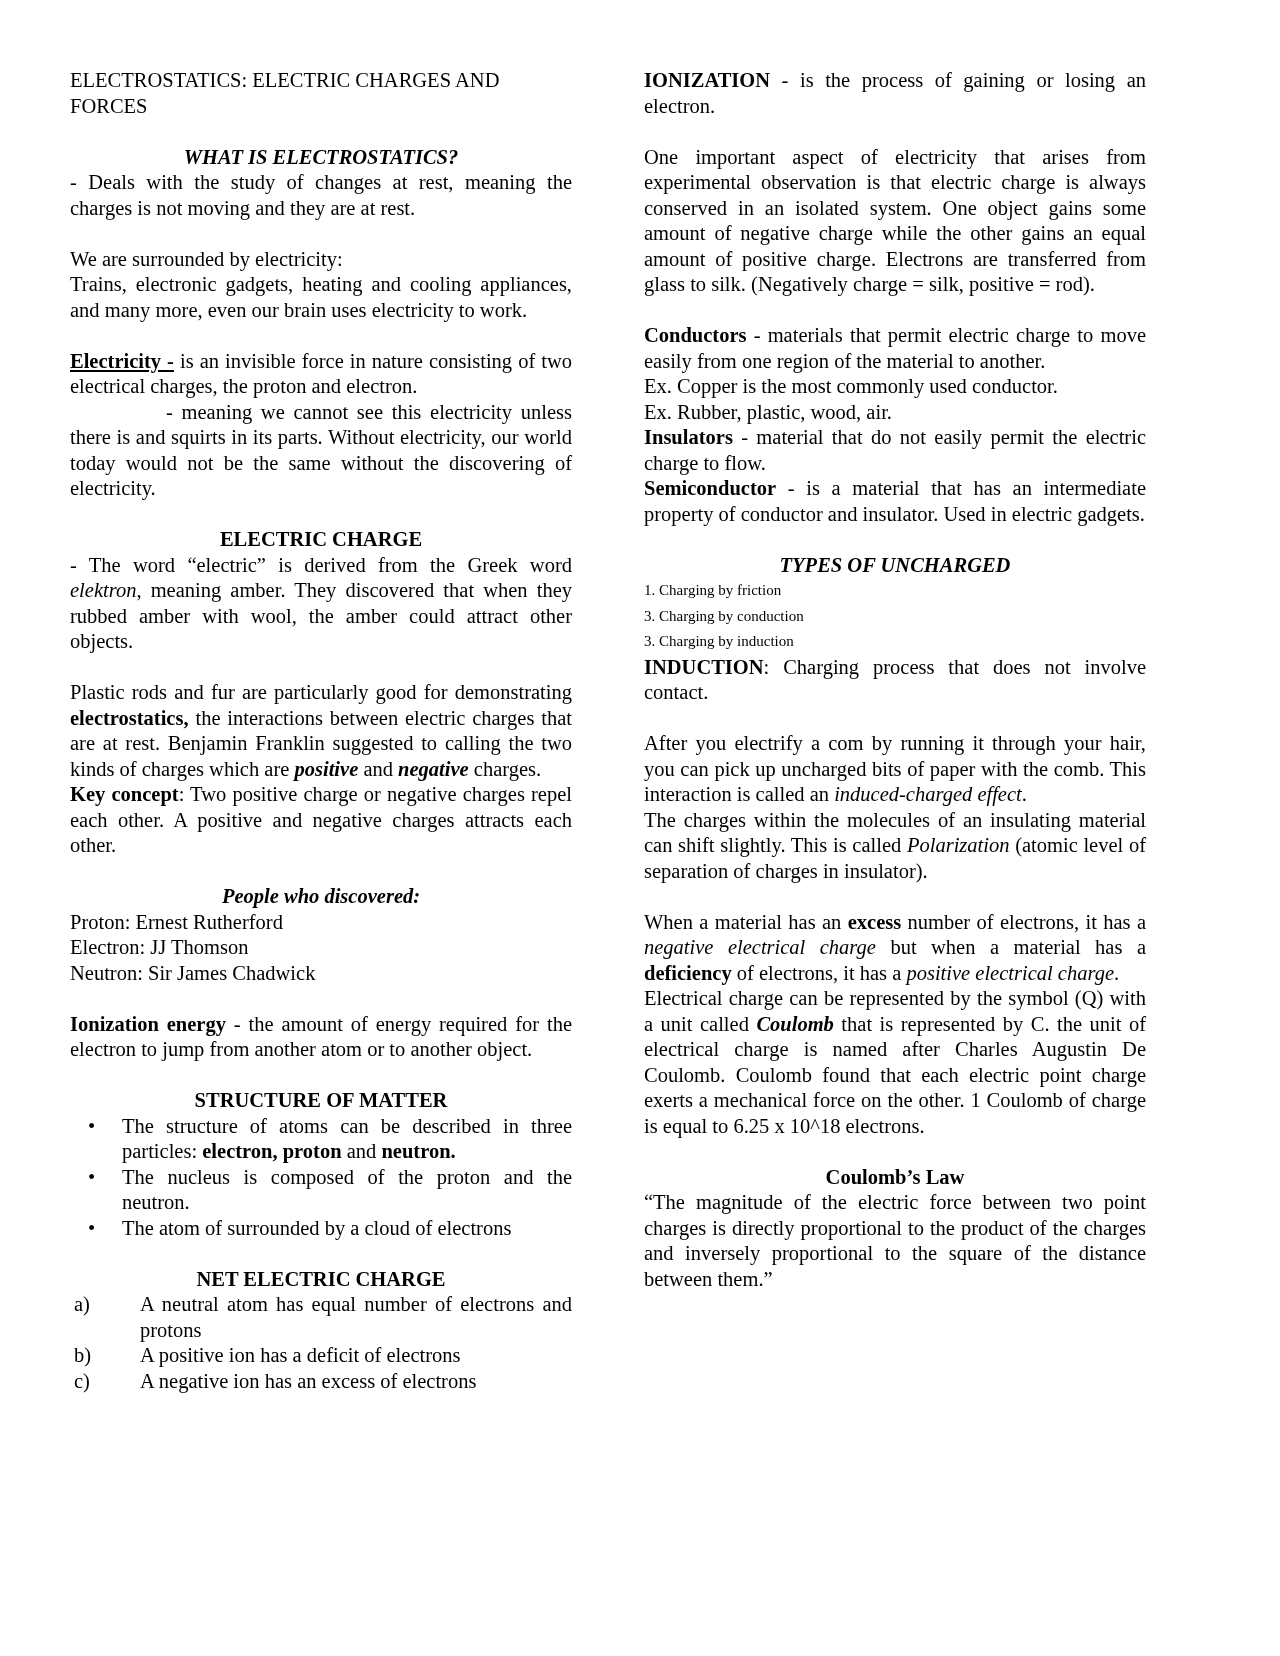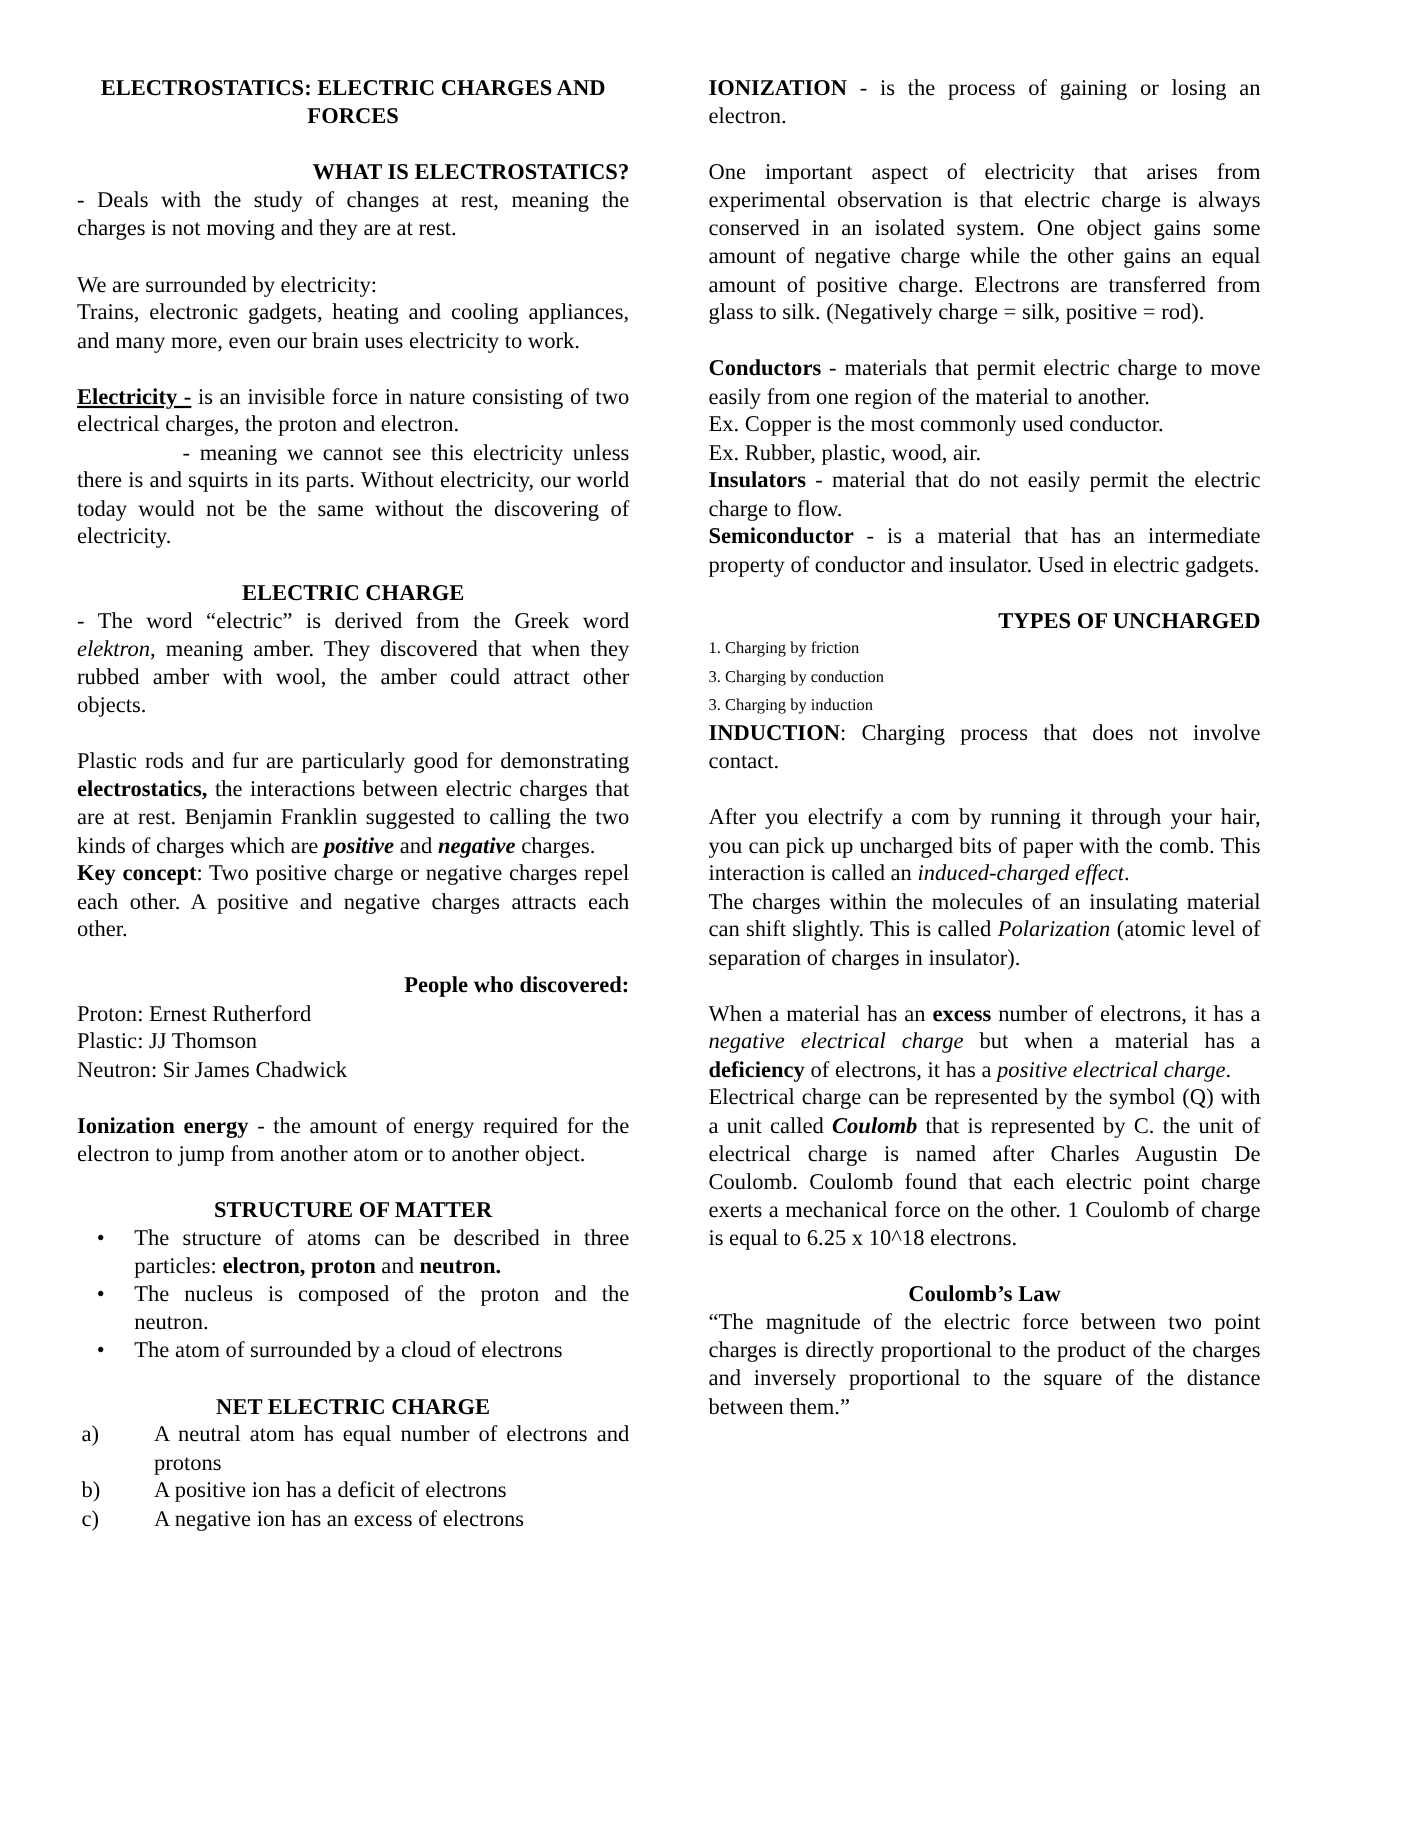--- a/index.html
+++ b/index.html
@@ -31,30 +31,30 @@
     flex: 0 0 502px;
   }
   p, div.blk {
     margin: 0;
     font-size: 20.5px;
     line-height: 25.5px;
     text-align: justify;
     text-justify: inter-word;
   }
   .title {
-    font-weight: bold;
-    text-align: center;
+    font-weight: normal;
     font-size: 20.5px;
     line-height: 25.5px;
   }
   .head {
     font-weight: bold;
     font-size: 20.5px;
     line-height: 25.5px;
-    text-align: right;
+    text-align: center;
+    font-style: italic;
   }
   .centerhead {
     font-weight: bold;
     font-size: 20.5px;
     line-height: 25.5px;
     text-align: center;
   }
   .spacer {
     height: 25.5px;
   }
@@ -139,21 +139,21 @@
 
       <div class="spacer"></div>
 
       <p><span>Plastic rods and fur are particularly good for demonstrating </span><b>electrostatics,</b><span> the interactions between electric charges that are at rest. Benjamin Franklin suggested to calling the two kinds of charges which are </span><b class="i">positive</b><span> and </span><b class="i">negative</b><span> charges.</span></p>
       <p><b> Key concept</b><span>: Two positive charge or negative charges repel each other. A positive and negative charges attracts each other.</span></p>
 
       <div class="spacer"></div>
 
       <div class="head">People who discovered:</div>
       <p>Proton: Ernest Rutherford</p>
-      <p>Plastic: JJ Thomson</p>
+      <p>Electron: JJ Thomson</p>
       <p>Neutron: Sir James Chadwick</p>
 
       <div class="spacer"></div>
 
       <p><b>Ionization energy</b><span> - the amount of energy required for the electron to jump from another atom or to another object.</span></p>
 
       <div class="spacer"></div>
 
       <div class="centerhead">STRUCTURE OF MATTER</div>
       <ul class="bullets">

